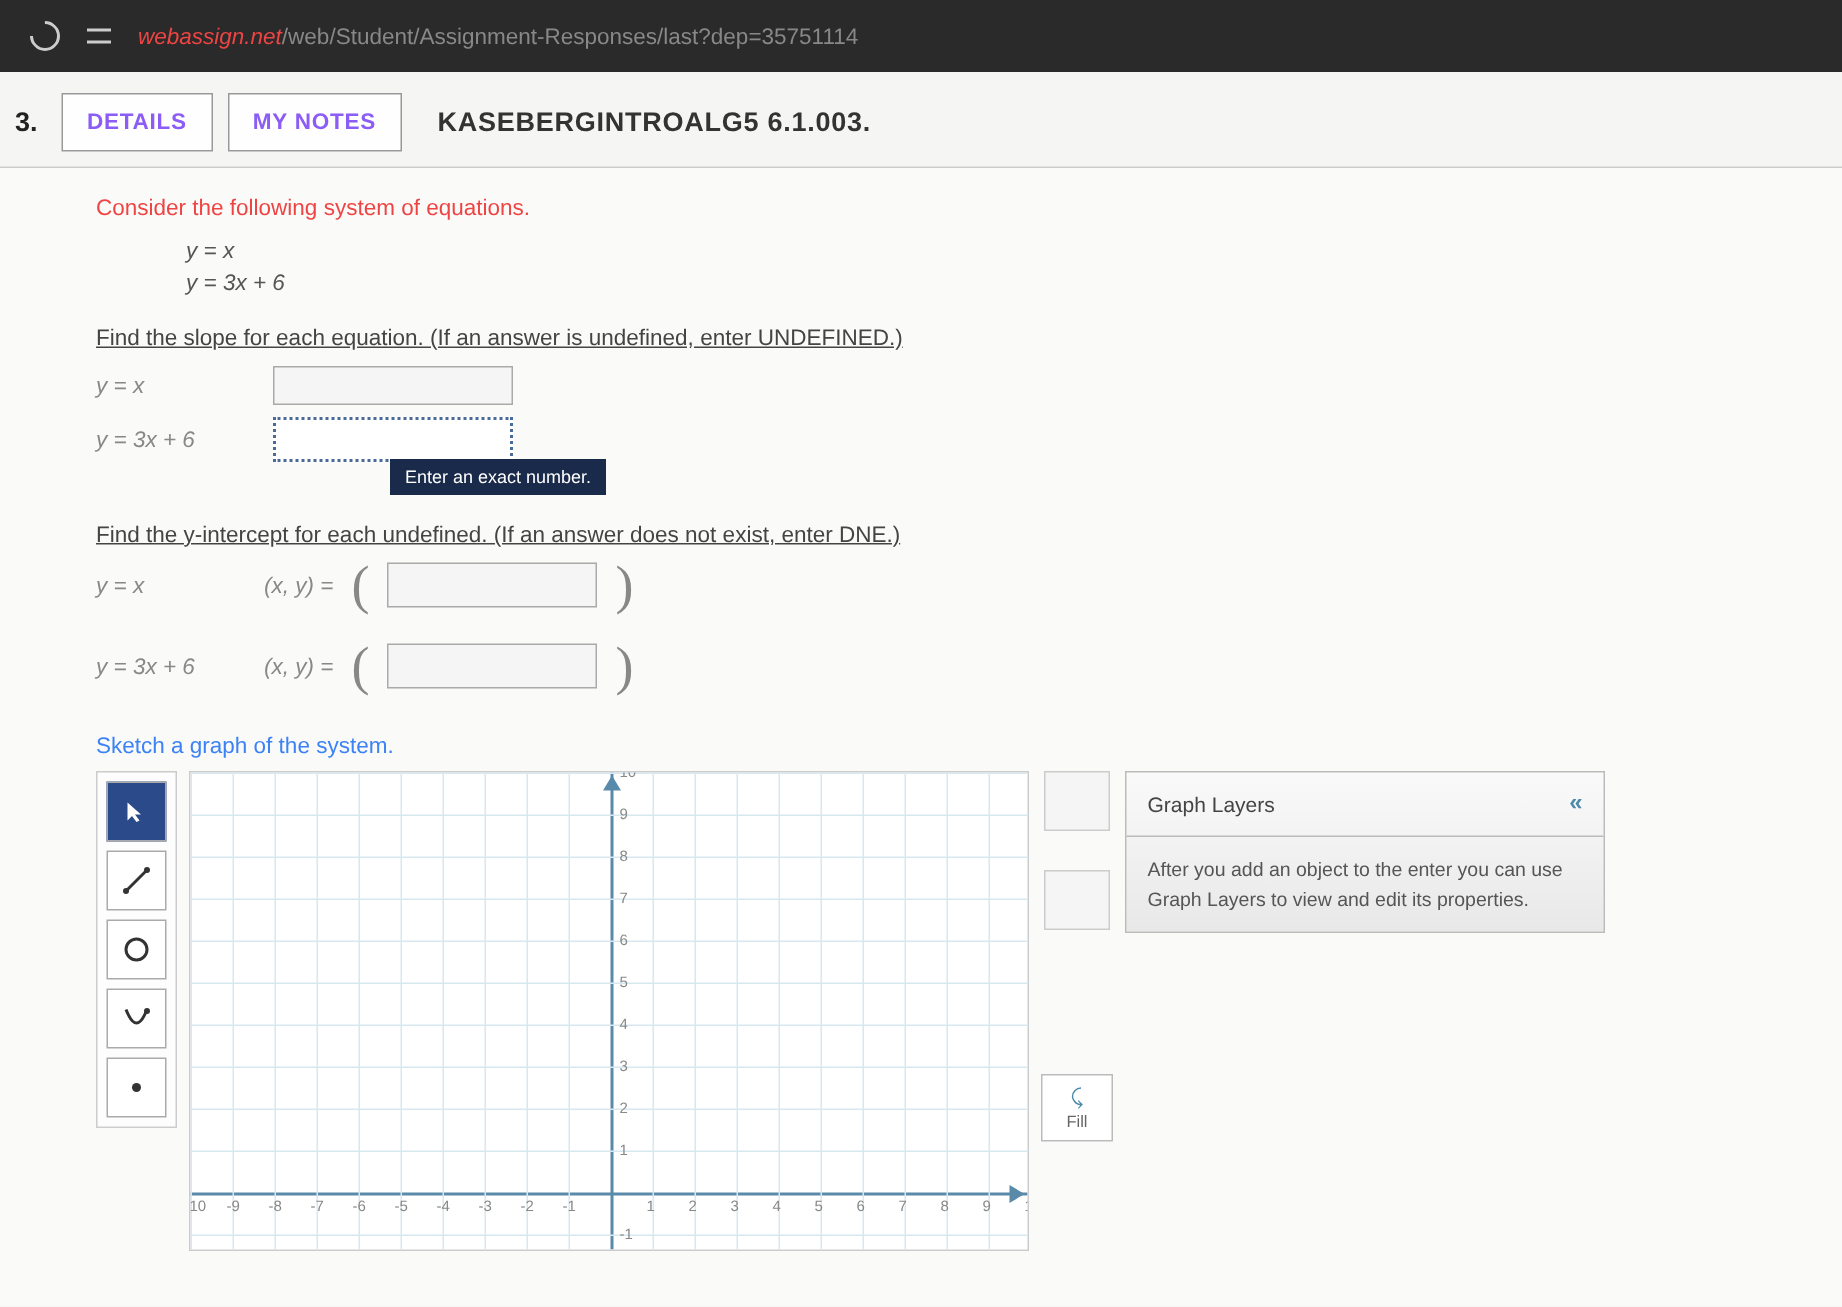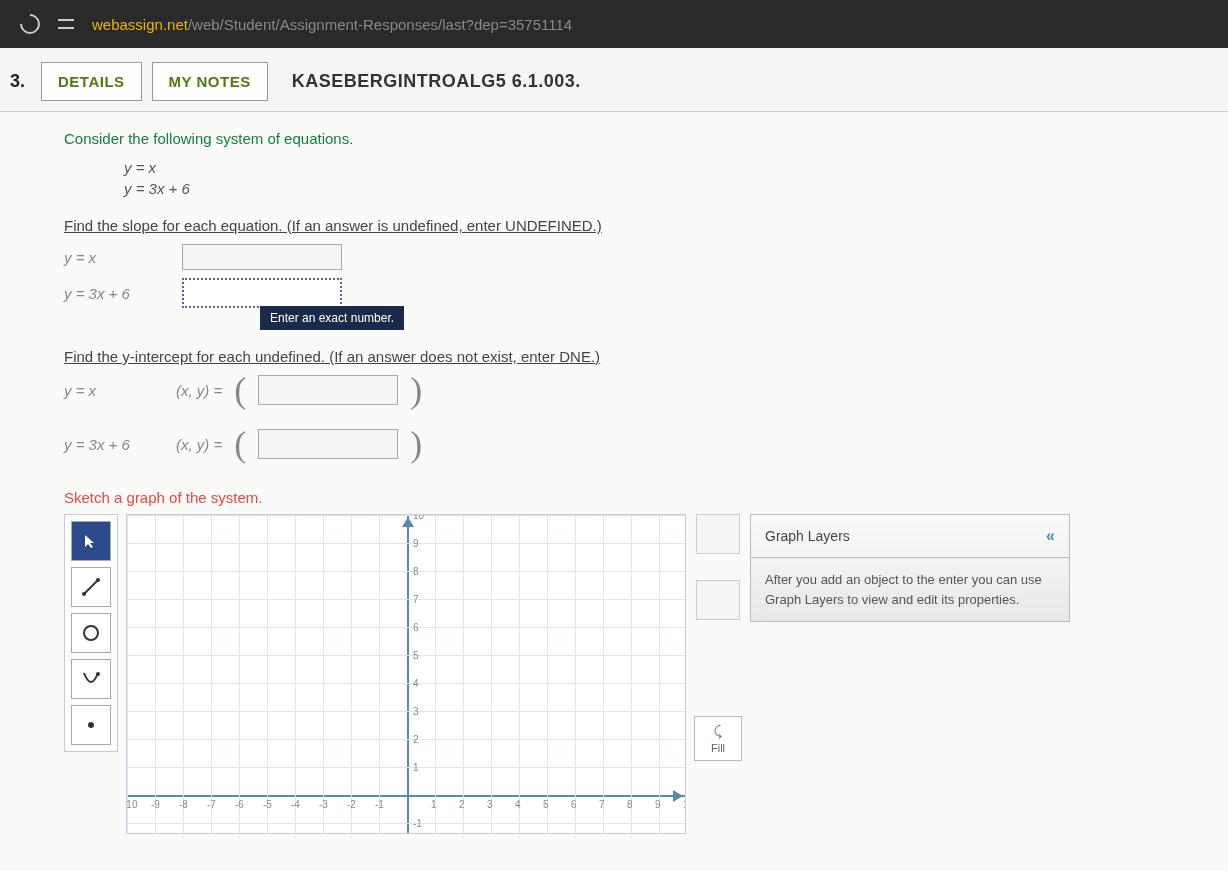--- a/index.html
+++ b/index.html
@@ -36,21 +36,21 @@
     .settings-toggle::before, .settings-toggle::after {
       content: '';
       position: absolute;
       height: 2px;
       background: #ccc;
       width: 100%;
     }
     .settings-toggle::before { top: 2px; }
     .settings-toggle::after { bottom: 2px; }
     .url-dim { color: #888; }
-    .url-bright { color: #eab308; }
+    .url-bright { color: #ef4444; font-style: italic; }
     .content-wrapper {
       background: #f5f5f3;
       padding: 14px 0 0 0;
       height: calc(100% - 48px);
       position: relative;
     }
     .question-header {
       display: flex;
       align-items: center;
       gap: 10px;
@@ -58,21 +58,21 @@
     }
     .qnum {
       font-size: 18px;
       font-weight: bold;
       color: #222;
       margin-right: 6px;
     }
     .btn-box {
       border: 1px solid #999;
       background: #fefefe;
-      color: #4d7c0f;
+      color: #8b5cf6;
       font-weight: bold;
       font-size: 15px;
       padding: 10px 16px;
       cursor: pointer;
       letter-spacing: 0.5px;
     }
     .assignment-code {
       font-size: 18px;
       font-weight: bold;
       color: #333;
@@ -80,21 +80,21 @@
       letter-spacing: 0.5px;
     }
     .question-body {
       border-top: 1px solid #ccc;
       padding: 18px 20px 20px 64px;
       background: #fafaf8;
       height: calc(100% - 48px);
     }
     .instruction {
       font-size: 15px;
-      color: #15803d;
+      color: #ef4444;
       margin-bottom: 10px;
     }
     .eq-block {
       padding-left: 60px;
       font-style: italic;
       font-size: 15px;
       color: #555;
       line-height: 1.4;
       margin-bottom: 18px;
     }
@@ -160,21 +160,21 @@
       line-height: 0;
     }
     .intercept-input {
       width: 140px;
       height: 30px;
       border: 1px solid #aaa;
       background: #f5f5f5;
     }
     .sketch-label {
       font-size: 15px;
-      color: #ef4444;
+      color: #3b82f6;
       margin-top: 30px;
       margin-bottom: 8px;
     }
     .graph-area {
       display: flex;
       gap: 8px;
       align-items: flex-start;
     }
     .tool-column {
       display: flex;

